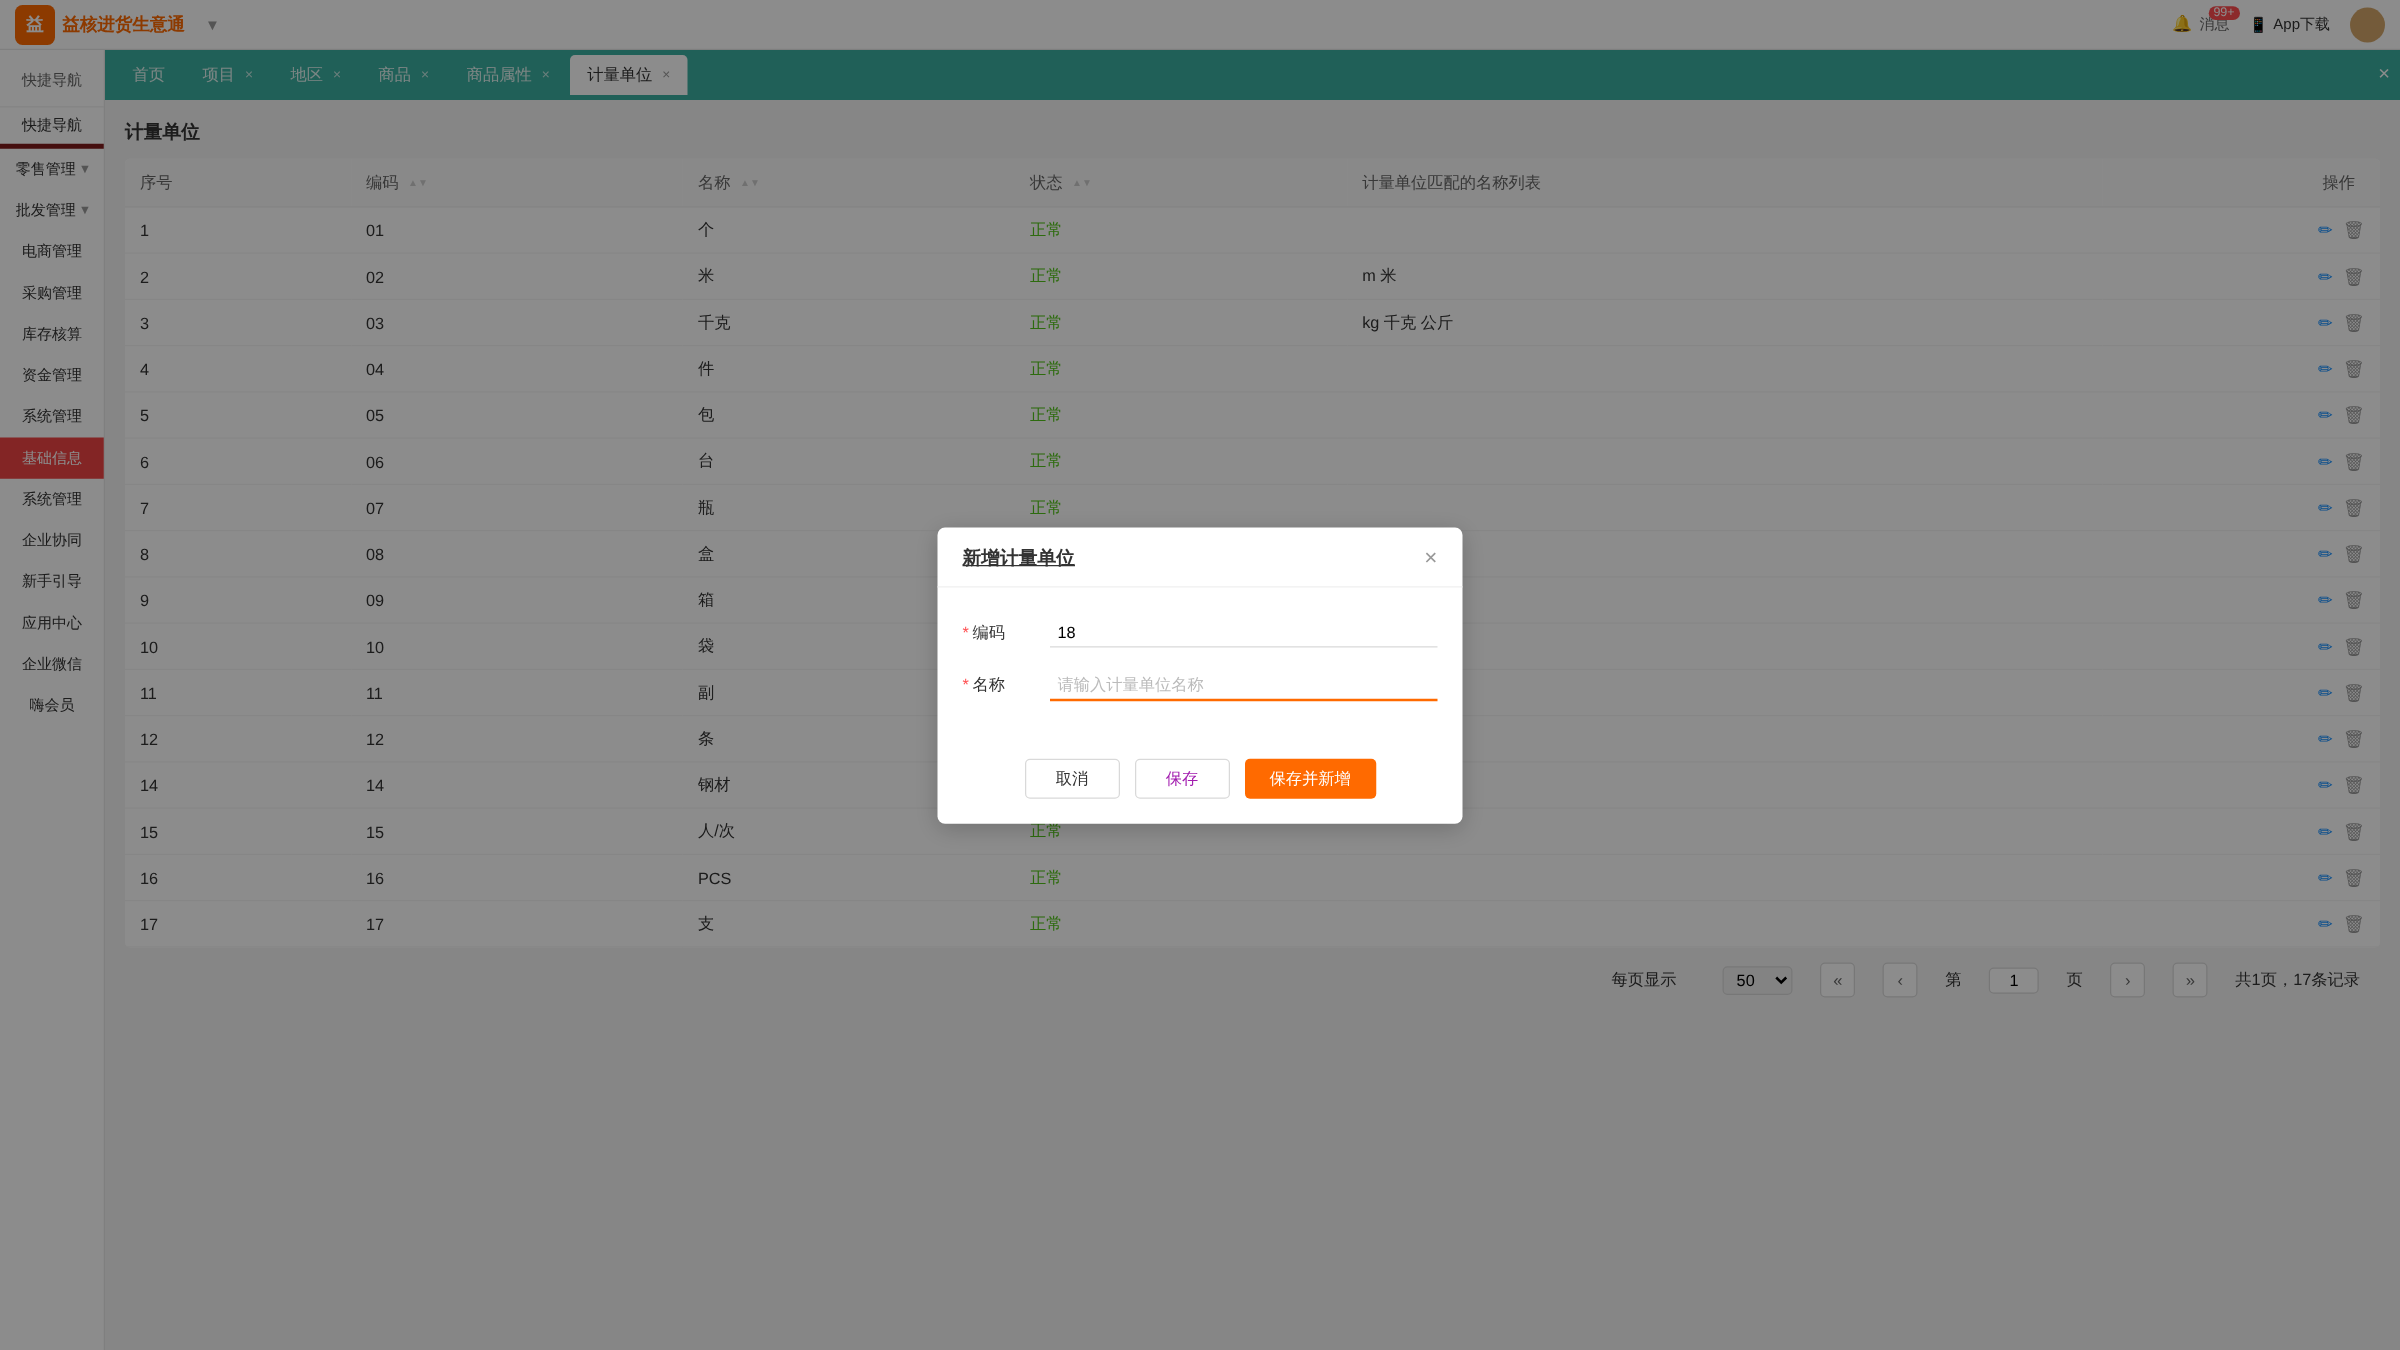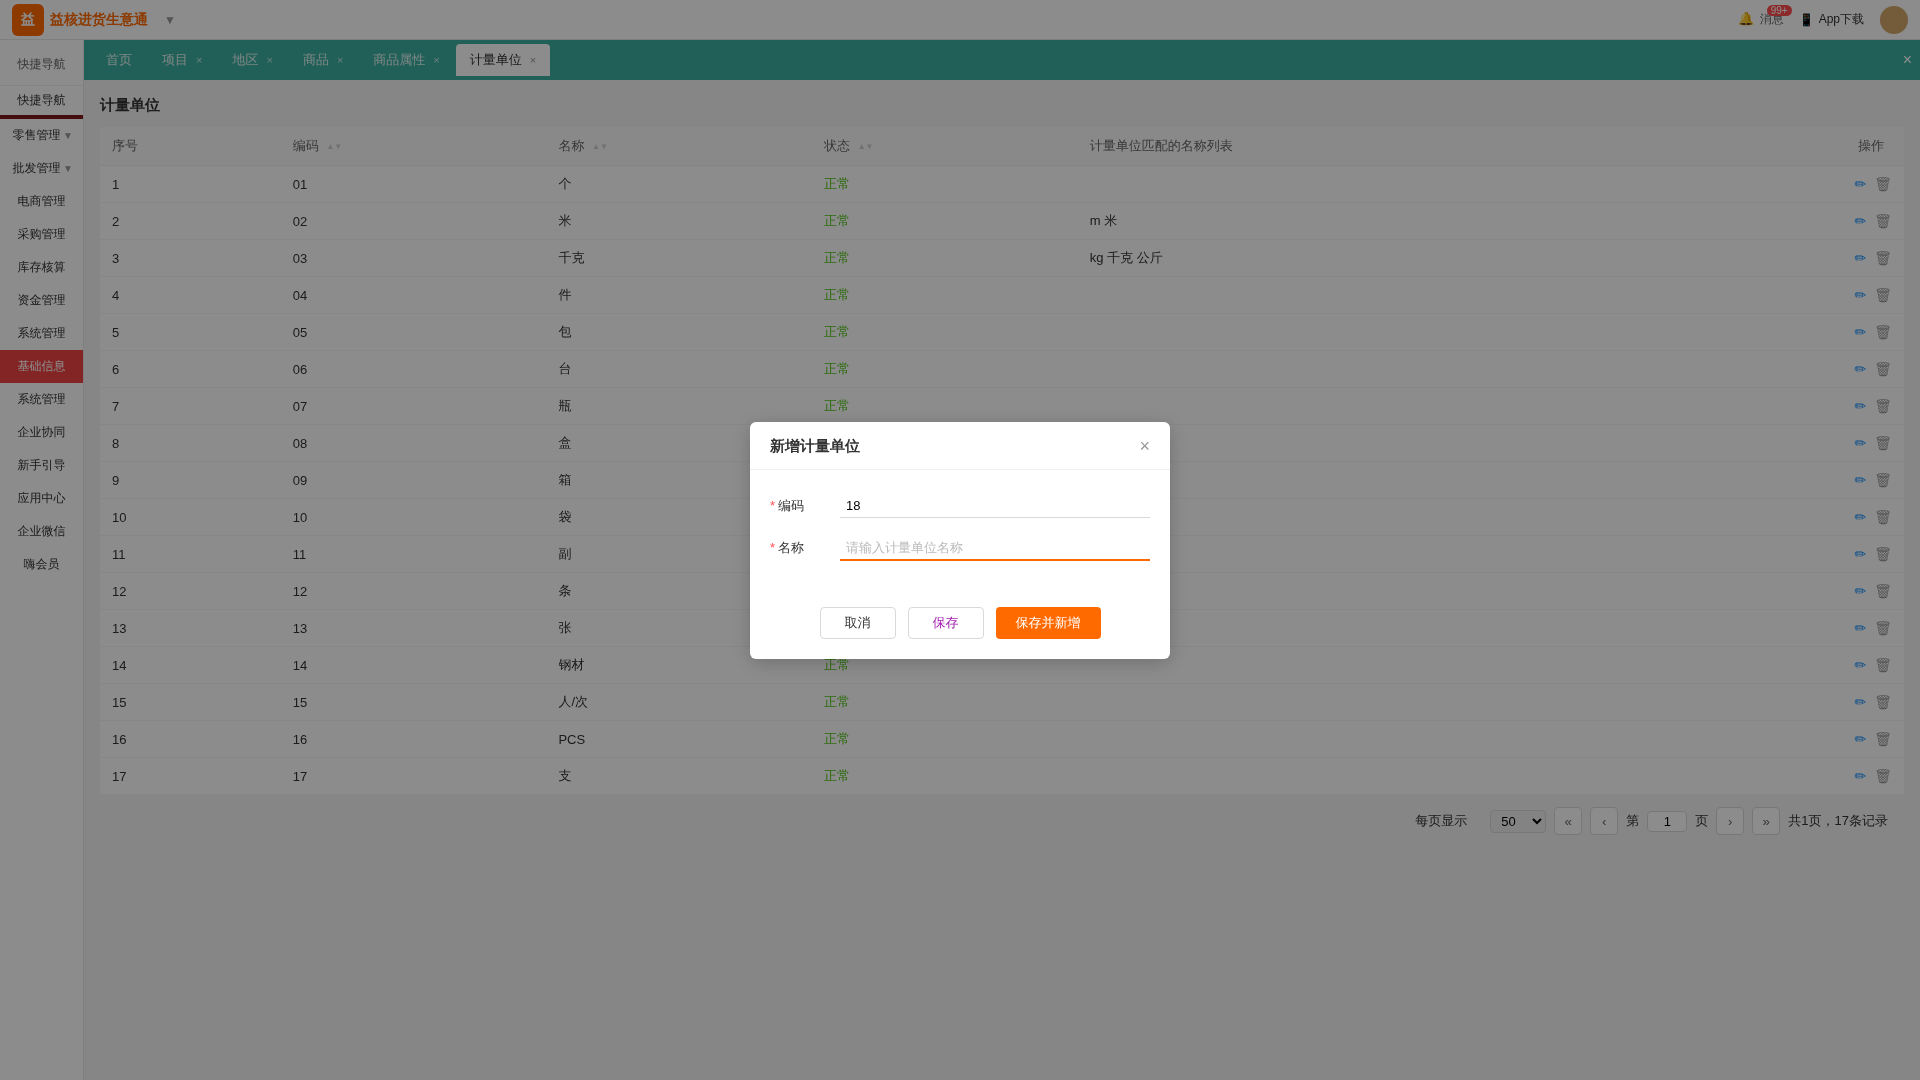--- a/index.html
+++ b/index.html
@@ -55,32 +55,32 @@
     thead tr { background: #fafafa; }
     th { padding: 10px 12px; text-align: left; font-weight: normal; color: #666; border-bottom: 1px solid #f0f0f0; font-size: 13px; white-space: nowrap; }
     th .sort-icons { display: inline-flex; flex-direction: column; margin-left: 4px; font-size: 8px; color: #ccc; vertical-align: middle; }
     td { padding: 9px 12px; border-bottom: 1px solid #f5f5f5; font-size: 13px; color: #333; }
     .status-normal { color: #52c41a; }
     .action-btns { display: flex; gap: 8px; justify-content: flex-end; }
     .action-edit { color: #1890ff; cursor: pointer; font-size: 14px; }
     .action-delete { color: #999; cursor: pointer; font-size: 14px; }
 
     
-    .pagination { display: flex; align-items: center; justify-content: flex-end; padding: 12px 16px; gap: 8px; font-size: 13px; color: #333; }
+    .pagination { display: flex; align-items: center; justify-content: flex-end; padding: 12px 16px; gap: 22px; font-size: 13px; color: #333; }
     .pagination-select { border: 1px solid #d9d9d9; border-radius: 4px; padding: 2px 6px; font-size: 13px; margin-left: 15px; }
     .pagination-btn { width: 28px; height: 28px; border: 1px solid #d9d9d9; border-radius: 4px; background: #fff; cursor: pointer; display: flex; align-items: center; justify-content: center; color: #666; }
     .pagination-input { width: 40px; border: 1px solid #d9d9d9; border-radius: 4px; text-align: center; padding: 2px 4px; font-size: 13px; }
 
     
     .overlay { position: fixed; top: 0; left: 0; width: 100%; height: 100%; background: rgba(0,0,0,0.45); z-index: 100; display: flex; align-items: center; justify-content: center; }
 
     
     .modal { background: #fff; border-radius: 6px; width: 420px; box-shadow: 0 4px 20px rgba(0,0,0,0.2); }
     .modal-header { display: flex; align-items: center; justify-content: space-between; padding: 14px 20px 12px; border-bottom: 1px solid #f0f0f0; }
-    .modal-title { font-size: 15px; font-weight: bold; color: #333; }
+    .modal-title { font-size: 15px; font-weight: bold; color: #333; text-decoration: underline; }
     .modal-close { cursor: pointer; color: #999; font-size: 18px; background: none; border: none; }
     .modal-body { padding: 24px 20px 16px; }
     .form-row { display: flex; align-items: center; margin-bottom: 18px; }
     .form-label { width: 60px; text-align: left; font-size: 13px; color: #333; margin-right: 10px; flex-shrink: 0; }
     .form-label .required { color: #ff4d4f; margin-right: 3px; }
     .form-input { flex: 1; border: none; border-bottom: 1px solid #d9d9d9; padding: 4px 6px; font-size: 13px; outline: none; }
     .form-input.active-field { border-bottom: 2px solid #ff6a00; }
     .form-input::placeholder { color: #bbb; }
     .modal-footer { display: flex; justify-content: center; gap: 12px; padding: 12px 20px 20px; }
     .btn-cancel { padding: 6px 24px; border: 1px solid #d9d9d9; border-radius: 4px; background: #fff; cursor: pointer; font-size: 13px; color: #333; }
@@ -368,33 +368,20 @@
         <div class="action-btns">
           <span class="action-edit">✏</span>
           <span class="action-delete">🗑</span>
         </div>
       </td>
     </tr>
                 <tr>
       <td>12</td>
       <td>12</td>
       <td>条</td>
-      <td class="status-normal">正常</td>
-      <td></td>
-      <td>
-        <div class="action-btns">
-          <span class="action-edit">✏</span>
-          <span class="action-delete">🗑</span>
-        </div>
-      </td>
-    </tr>
-                <tr>
-      <td>13</td>
-      <td>13</td>
-      <td>张</td>
       <td class="status-normal">正常</td>
       <td></td>
       <td>
         <div class="action-btns">
           <span class="action-edit">✏</span>
           <span class="action-delete">🗑</span>
         </div>
       </td>
     </tr>
                 <tr>

